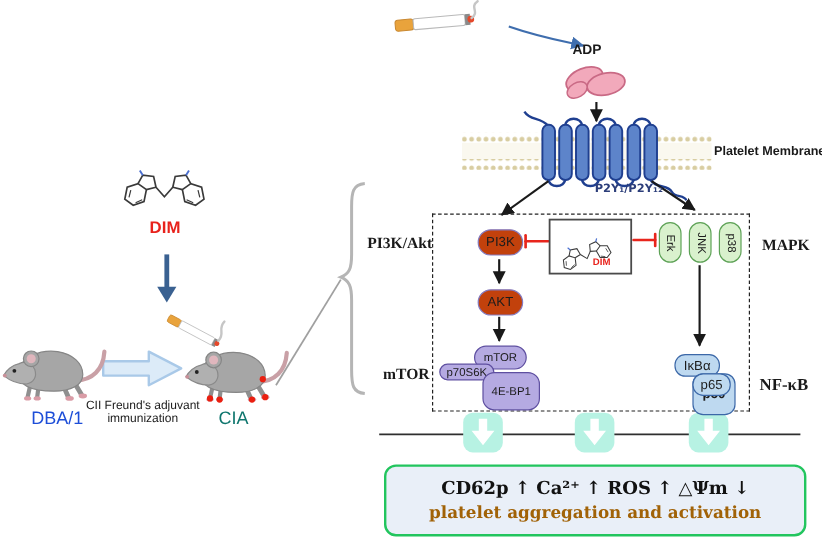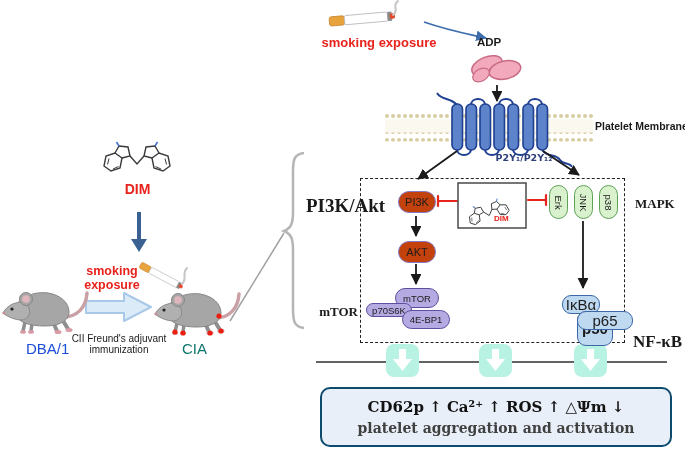--- a/index.html
+++ b/index.html
@@ -8,28 +8,28 @@
   .stage svg.art{position:absolute;left:0;top:0;z-index:1;}
   .lbl{position:absolute;z-index:2;color:#1a1a1a;white-space:nowrap;}
   .ctr{text-align:center;white-space:normal;}
   .serif{font-family:"Liberation Serif",serif;font-weight:bold;}
   .red{color:#e8221c;}
   .oval{position:absolute;z-index:2;display:flex;align-items:center;justify-content:center;
         color:#1c1c1c;box-sizing:border-box;}
   .pi3k-style{background:#c2410c;border:1.6px solid #837ac0;border-radius:11px;font-size:11px;}
   .mtor-style{background:#b5aae2;border:1.6px solid #5e4fa0;border-radius:10px;font-size:9.5px;}
   .mapk-style{background:#d9f1cd;border:1.6px solid #5ea257;border-radius:10px;font-size:9.5px;}
-  .nfkb-style{background:#bed9f0;border:1.6px solid #3c68a8;border-radius:9px;font-size:15px;}
+  .nfkb-style{background:#bed9f0;border:1.6px solid #3c68a8;border-radius:9px;font-size:11px;}
   .vtext{transform:rotate(90deg);}
   .dashed-box{position:absolute;z-index:2;border:1.6px dashed #222;background:transparent;}
   .outcome-box{position:absolute;z-index:2;left:320px;top:387px;width:348px;height:56px;
-       background:#e9eff8;border:2px solid #0c4a6e;border-radius:10px;
+       background:#e9eff8;border:2px solid #22c55e;border-radius:10px;
        display:flex;flex-direction:column;align-items:center;justify-content:center;gap:4px;}
   .outcome-line1{font-family:"DejaVu Serif",serif;font-weight:bold;font-size:15px;color:#111;}
-  .outcome-line2{font-family:"DejaVu Serif",serif;font-weight:bold;font-size:14px;color:#404040;text-align:right;}
+  .outcome-line2{font-family:"DejaVu Serif",serif;font-weight:bold;font-size:14px;color:#a16207;text-align:right;}
   .p2y{font-family:"DejaVu Sans",sans-serif;}
 </style>
 </head>
 <body>
 
 <div class="stage">
 
   <svg class="art" width="685" height="451" viewBox="0 0 685 451">
     <defs>
       <pattern id="lip" patternUnits="userSpaceOnUse" width="6" height="8">
@@ -171,60 +171,55 @@
       <polygon points="13,5 20,5 20,15 26,15 16.5,27 7,15 13,15" fill="#fff"></polygon>
     </g>
     <g transform="translate(574,344)">
       <rect width="33" height="33" rx="8" fill="#b7f2e3"></rect>
       <polygon points="13,5 20,5 20,15 26,15 16.5,27 7,15 13,15" fill="#fff"></polygon>
     </g>
   </svg>
 
   <div class="dashed-box" style="left:360px;top:178px;width:263px;height:163px;"></div>
 
-  <div class="lbl red" style="left:320px;top:35px;width:118px;font-weight:bold;font-size:13px;text-align:center;">smoking exposure</div>
   <div class="lbl" style="left:477px;top:36px;font-size:11.5px;font-weight:600;">ADP</div>
   <div class="lbl" style="left:595px;top:120px;font-size:10.5px;font-weight:bold;">Platelet Membrane</div>
   <div class="lbl p2y" style="left:482px;top:152px;width:84px;font-size:9.5px;font-weight:600;color:#2c3e7a;text-align:center;">P2Y₁/P2Y₁₂</div>
 
-  <div class="lbl serif" style="left:306px;top:195px;width:52px;font-size:19px;text-align:right;">PI3K/Akt</div>
+  <div class="lbl serif" style="left:306px;top:195px;width:52px;font-size:13px;text-align:right;">PI3K/Akt</div>
   <div class="lbl serif" style="left:635px;top:196px;font-size:13px;">MAPK</div>
   <div class="lbl serif" style="left:318px;top:304px;width:40px;font-size:13px;text-align:right;">mTOR</div>
-  <div class="lbl serif" style="left:633px;top:332px;font-size:17px;">NF-κB</div>
+  <div class="lbl serif" style="left:633px;top:314px;font-size:14px;">NF-κB</div>
 
   <div class="oval pi3k-style" style="left:398px;top:191px;width:38px;height:22px;">PI3K</div>
   <div class="oval pi3k-style" style="left:398px;top:241px;width:38px;height:22px;">AKT</div>
   <div class="oval mtor-style" style="left:395px;top:288px;width:44px;height:20px;">mTOR</div>
   <div class="oval mtor-style" style="left:366px;top:303px;width:46px;height:14px;">p70S6K</div>
-  <div class="oval mtor-style" style="left:402px;top:310px;width:48px;height:19px;">4E-BP1</div>
+  <div class="oval mtor-style" style="left:402px;top:310px;width:48px;height:32px;">4E-BP1</div>
   <div class="oval mapk-style" style="left:549px;top:185px;width:19px;height:34px;">
       <span class="vtext">Erk</span>
     </div>
   <div class="oval mapk-style" style="left:574px;top:185px;width:19px;height:34px;">
       <span class="vtext">JNK</span>
     </div>
   <div class="oval mapk-style" style="left:599px;top:185px;width:19px;height:34px;">
       <span class="vtext">p38</span>
     </div>
   <div class="oval nfkb-style" style="left:562px;top:295px;width:38px;height:19px;">IκBα</div>
   <div class="oval nfkb-style" style="left:577px;top:311px;width:36px;height:35px;font-weight:bold;">p50</div>
-  <div class="oval nfkb-style" style="left:577px;top:311px;width:56px;height:19px;">p65</div>
+  <div class="oval nfkb-style" style="left:577px;top:311px;width:32px;height:19px;">p65</div>
 
   <div class="lbl red" style="left:494px;top:214px;font-size:8px;font-weight:bold;">DIM</div>
 
   <div class="outcome-box">
     <div class="outcome-line1">CD62p ↑ Ca²⁺ ↑ ROS ↑ △Ψm ↓</div>
     <div class="outcome-line2">platelet aggregation and activation</div>
   </div>
 
   <div class="lbl red" style="left:115px;top:181px;width:45px;font-size:14px;font-weight:bold;text-align:center;">DIM</div>
-  <div class="lbl red ctr" style="left:80px;top:265px;width:64px;font-size:12.5px;font-weight:bold;line-height:13.5px;">
-    <div>smoking</div>
-    <div>exposure</div>
-  </div>
   <div class="lbl ctr" style="left:66px;top:333px;width:106px;font-size:10px;font-weight:normal;line-height:11px;">
     <div>CII Freund's adjuvant</div>
     <div>immunization</div>
   </div>
   <div class="lbl" style="left:26px;top:340px;font-size:15px;color:#1d4ed8;">DBA/1</div>
   <div class="lbl" style="left:182px;top:340px;font-size:15px;color:#0f766e;">CIA</div>
 
 </div>
 
 </body></html>

